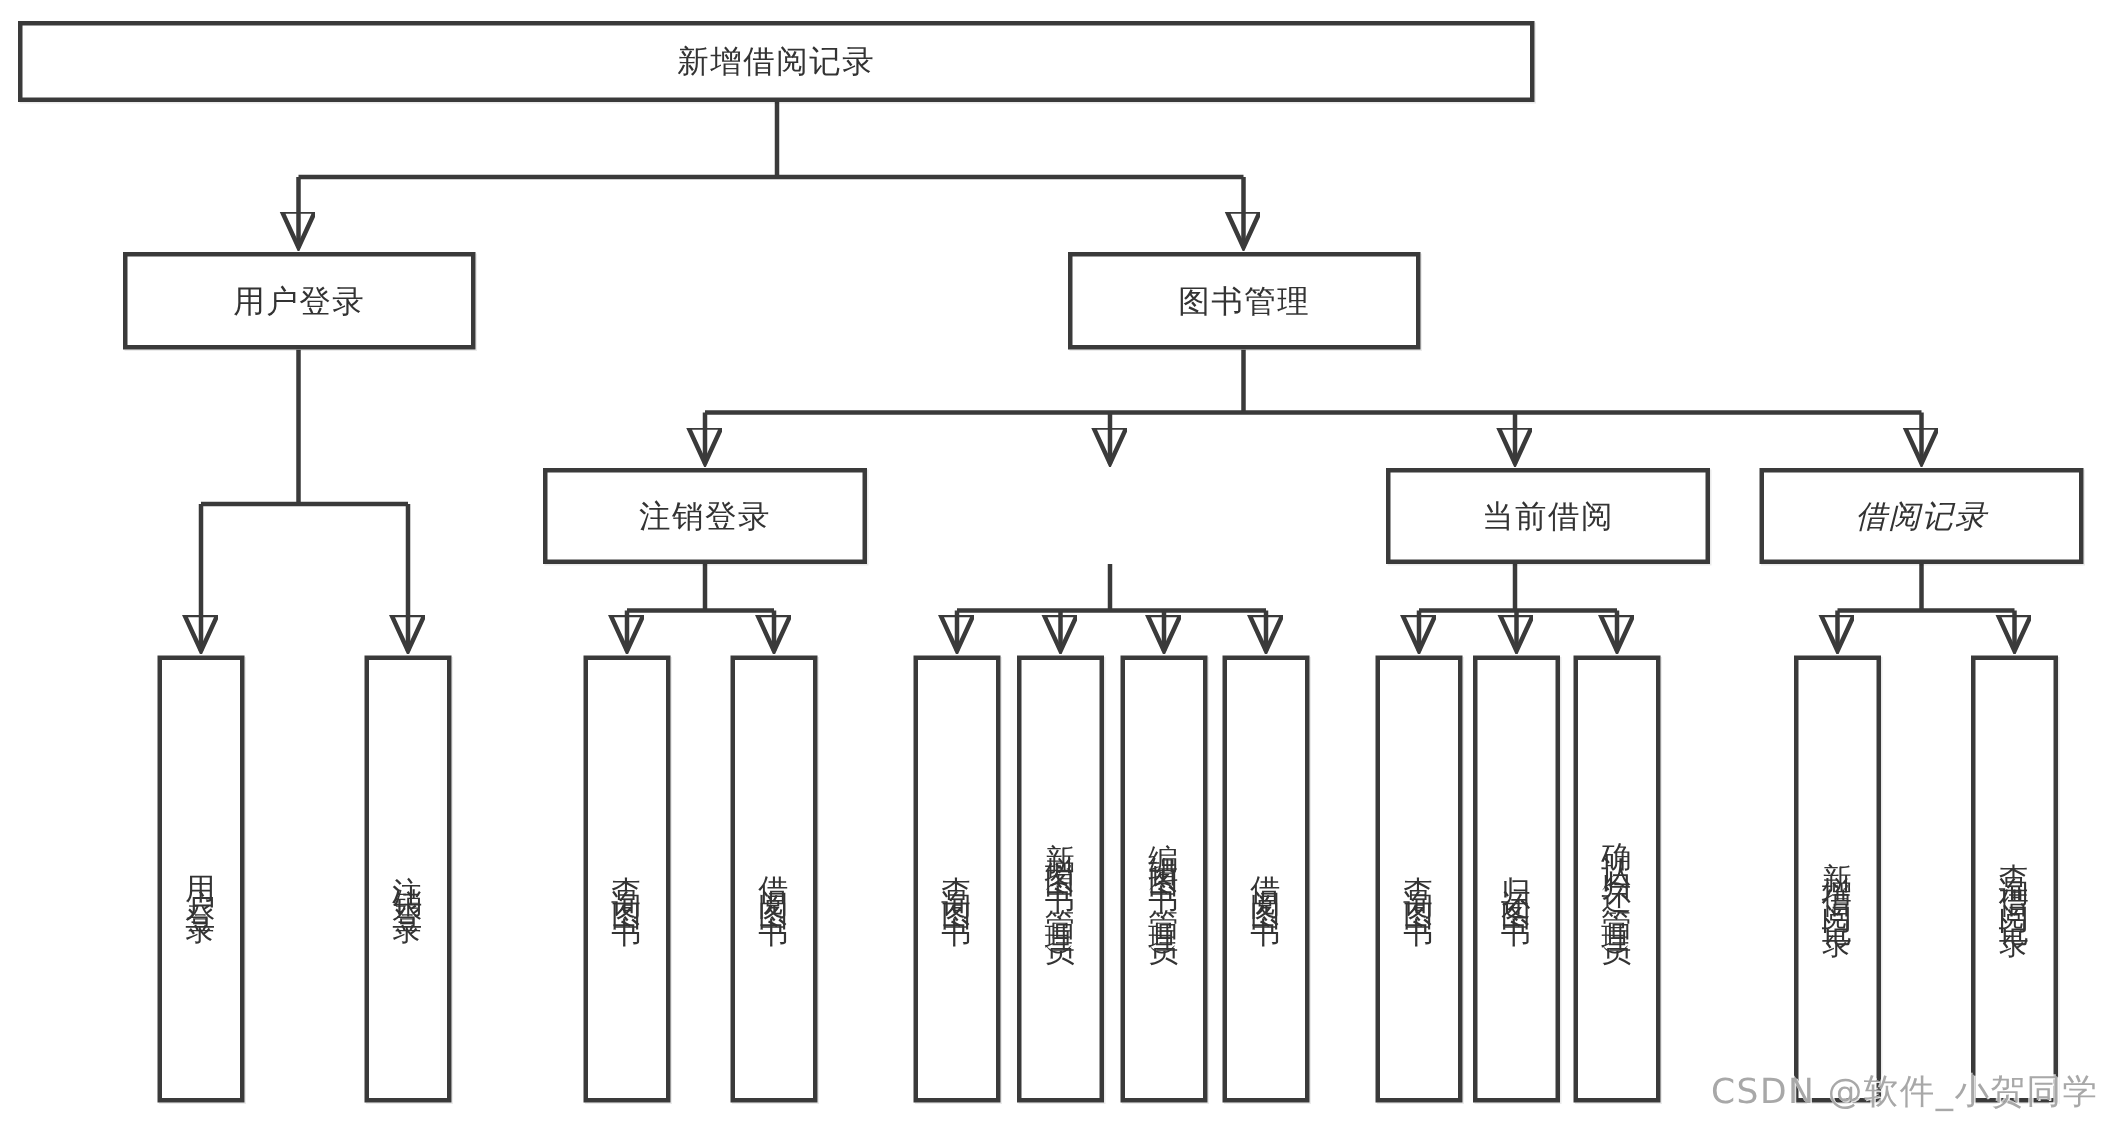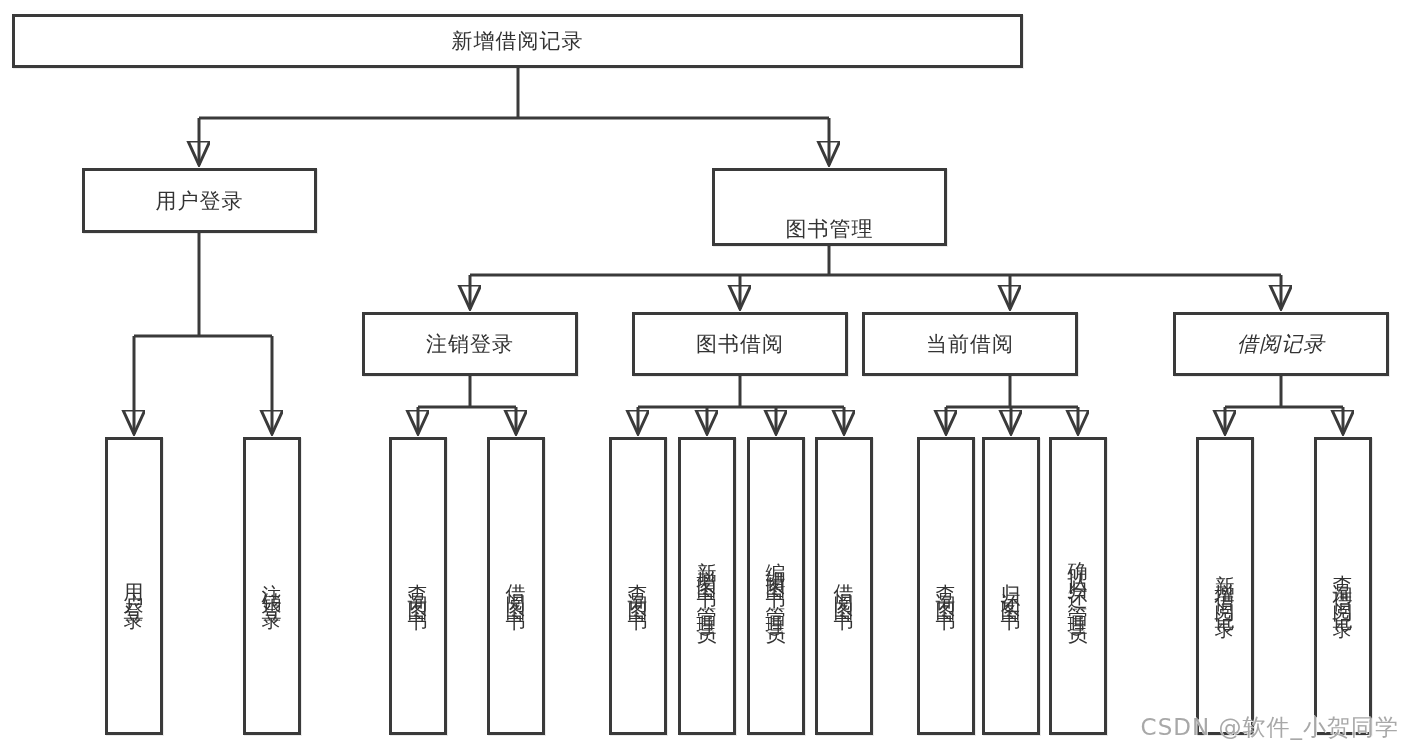--- a/index.html
+++ b/index.html
@@ -112,31 +112,28 @@
     </g>
   </svg>
 
   <div class="node" style="left:12px; top:14px; width:1011px; height:54px;">
     <span>新增借阅记录</span>
   </div>
 
   <div class="node" style="left:82px; top:168px; width:235px; height:65px;">
     <span>用户登录</span>
   </div>
-  <div class="node" style="left:712px; top:168px; width:235px; height:78px;align-items:flex-end;">
+  <div class="node" style="left:712px; top:168px; width:235px; height:65px;">
     <span>图书管理</span>
   </div>
 
   <div class="node" style="left:362px; top:312px; width:216px; height:64px;">
     <span>注销登录</span>
   </div>
-  <div class="node" style="left:632px; top:312px; width:216px; height:64px;">
-    <span>图书借阅</span>
-  </div>
-  <div class="node" style="left:862px; top:312px; width:216px; height:64px;">
+  <div class="node" style="left:924px; top:312px; width:216px; height:64px;">
     <span>当前借阅</span>
   </div>
   <div class="node" style="left:1173px; top:312px; width:216px; height:64px;font-style:italic;">
     <span>借阅记录</span>
   </div>
 
   <div class="node leaf" style="left:105px; top:437px; width:58px; height:298px;">
     <span>用户登录</span>
   </div>
   <div class="node leaf" style="left:243px; top:437px; width:58px; height:298px;">

